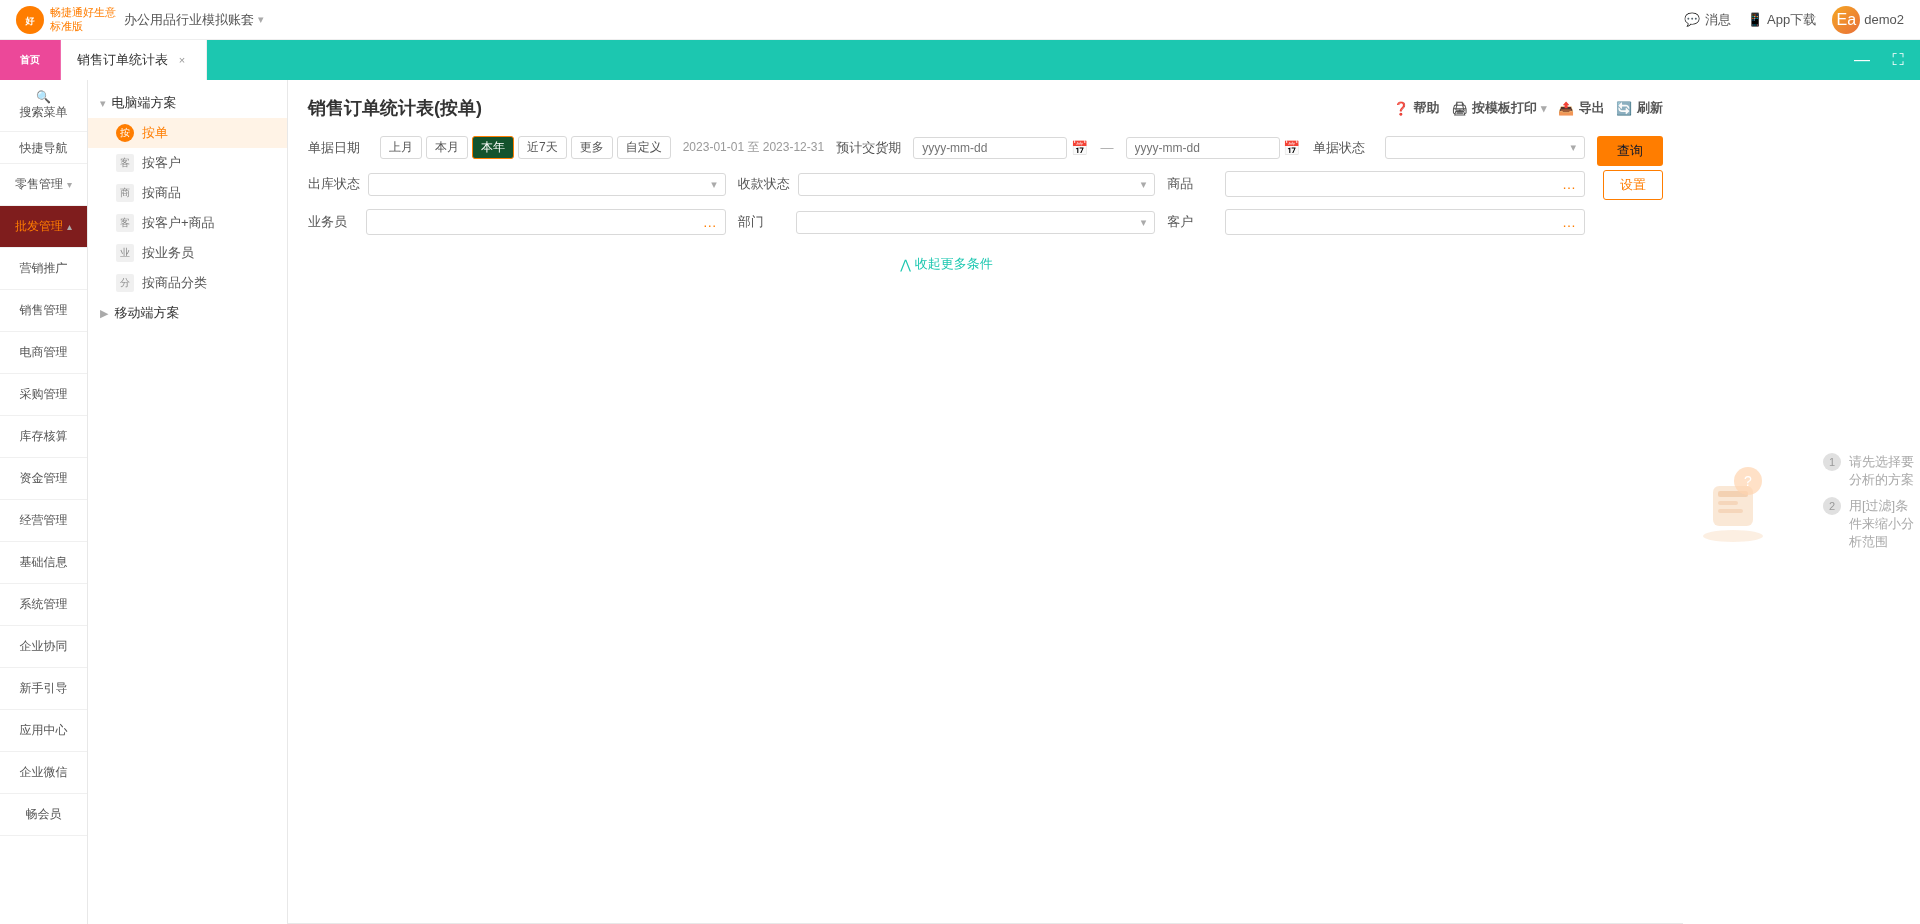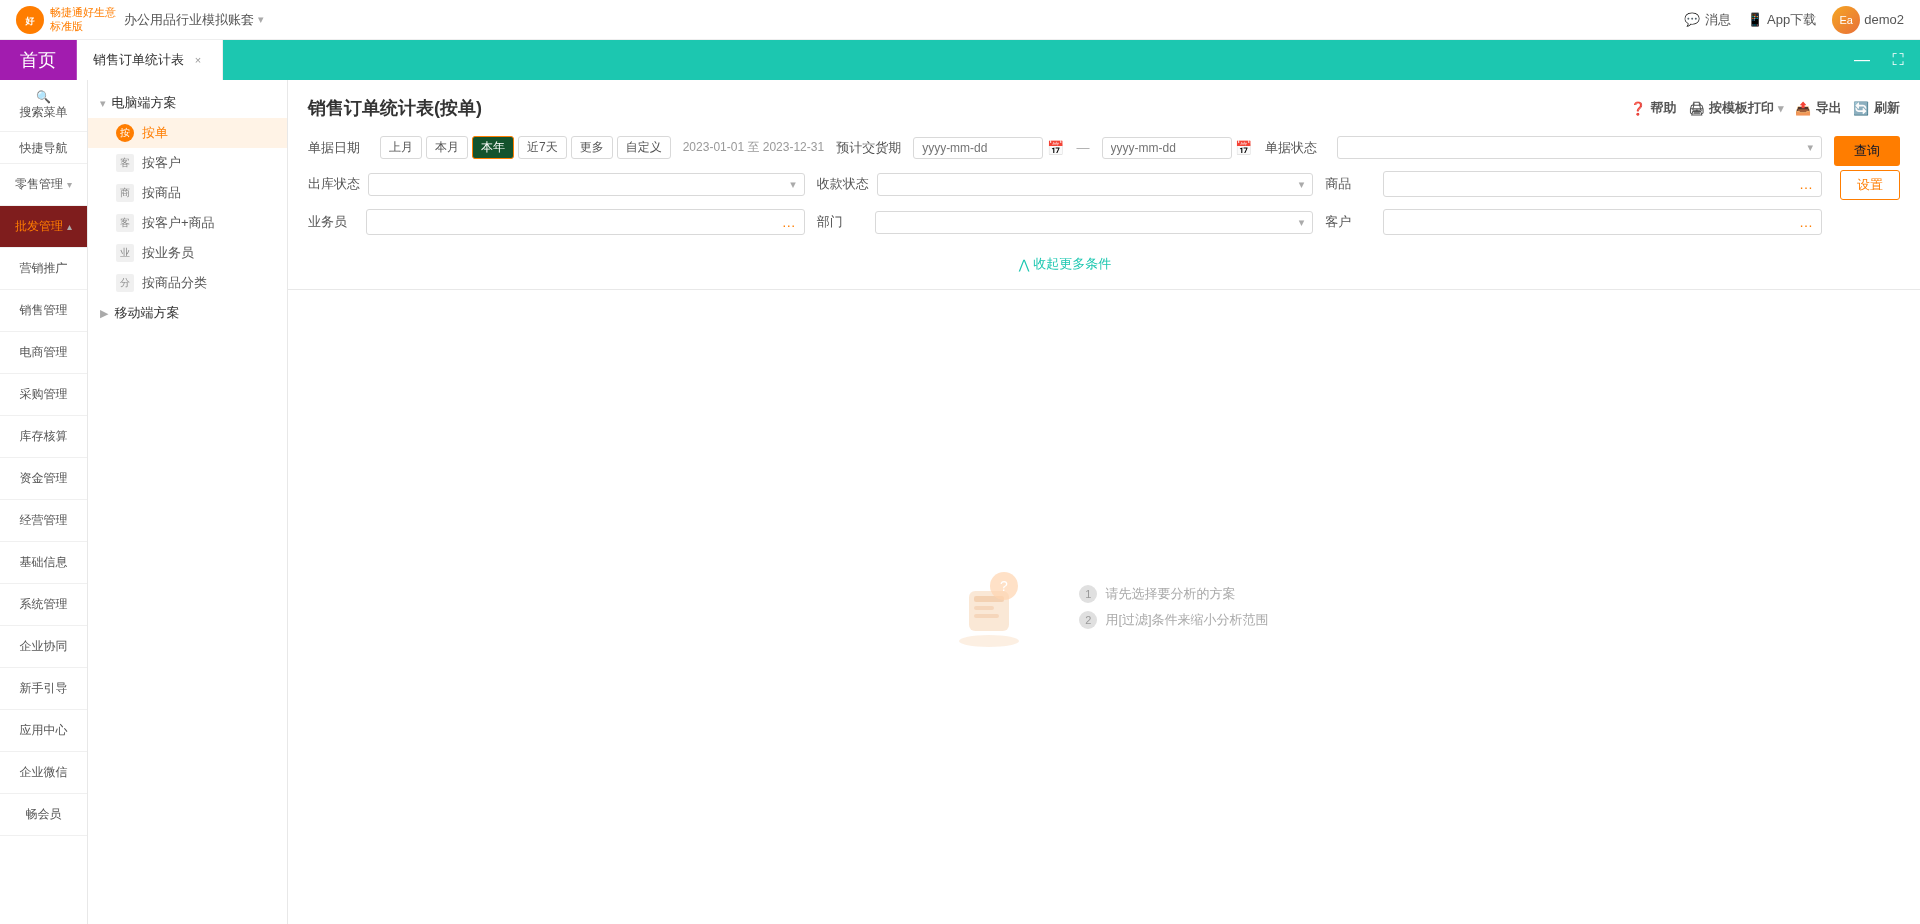--- a/index.html
+++ b/index.html
@@ -44,42 +44,43 @@
     }
     .header-btn {
       display: flex; align-items: center; gap: 4px;
       color: #555; font-size: 13px; cursor: pointer;
     }
     .user-avatar {
       width: 28px; height: 28px;
       border-radius: 50%;
       background: linear-gradient(135deg, #f5a623, #e8703a);
       display: flex; align-items: center; justify-content: center;
-      color: #fff; font-size: 11px;
+      color: #fff; font-size: 16px;
     }
 
     
     .tab-bar {
       background: #1cc7b0;
       height: 40px;
       display: flex;
       align-items: center;
       padding: 0 0 0 0;
       flex-shrink: 0;
       position: relative;
     }
     .tab-home {
-      background: #a21caf;
+      background: #ec4899;
       color: #fff;
       padding: 0 20px;
       height: 100%;
       display: flex; align-items: center;
-      font-size: 18px;
+      font-size: 10px;
       cursor: pointer;
       border-right: 1px solid rgba(255,255,255,0.2);
+      font-weight: bold;
     }
     .tab-item {
       background: #fff;
       color: #333;
       padding: 0 16px;
       height: 100%;
       display: flex; align-items: center; gap: 6px;
       font-size: 13px;
       cursor: pointer;
       border-right: 1px solid #eee;
@@ -218,21 +219,21 @@
       background: #f0f0f0;
       border-radius: 2px;
       display: flex; align-items: center; justify-content: center;
       font-size: 10px; color: #888;
     }
 
     
     .right-content {
       flex: 1;
       display: flex;
-      flex-direction: column;
+      flex-direction: row;
       overflow: hidden;
       justify-content: space-between;
     }
 
     
     .filter-area {
       background: #fff;
       padding: 16px 20px;
       border-bottom: 1px solid #e8e8e8;
     }
@@ -267,21 +268,21 @@
       font-size: 12px; color: #999;
     }
     .filter-date-input {
       display: flex; align-items: center; gap: 4px;
     }
     .date-input {
       border: 1px solid #d9d9d9;
       border-radius: 3px;
       padding: 3px 8px;
       font-size: 12px; color: #aaa;
-      width: 130px; background: #fff;
+      width: 154px; background: #fff;
     }
     .date-dash { color: #aaa; }
     .cal-icon { color: #ff7d00; font-size: 14px; cursor: pointer; }
     .select-arrow { margin-left: auto; color: #aaa; font-size: 11px; }
     .query-btn {
       background: #ff7d00;
       color: #0f172a;
       border: none;
       padding: 6px 20px;
       border-radius: 3px;

